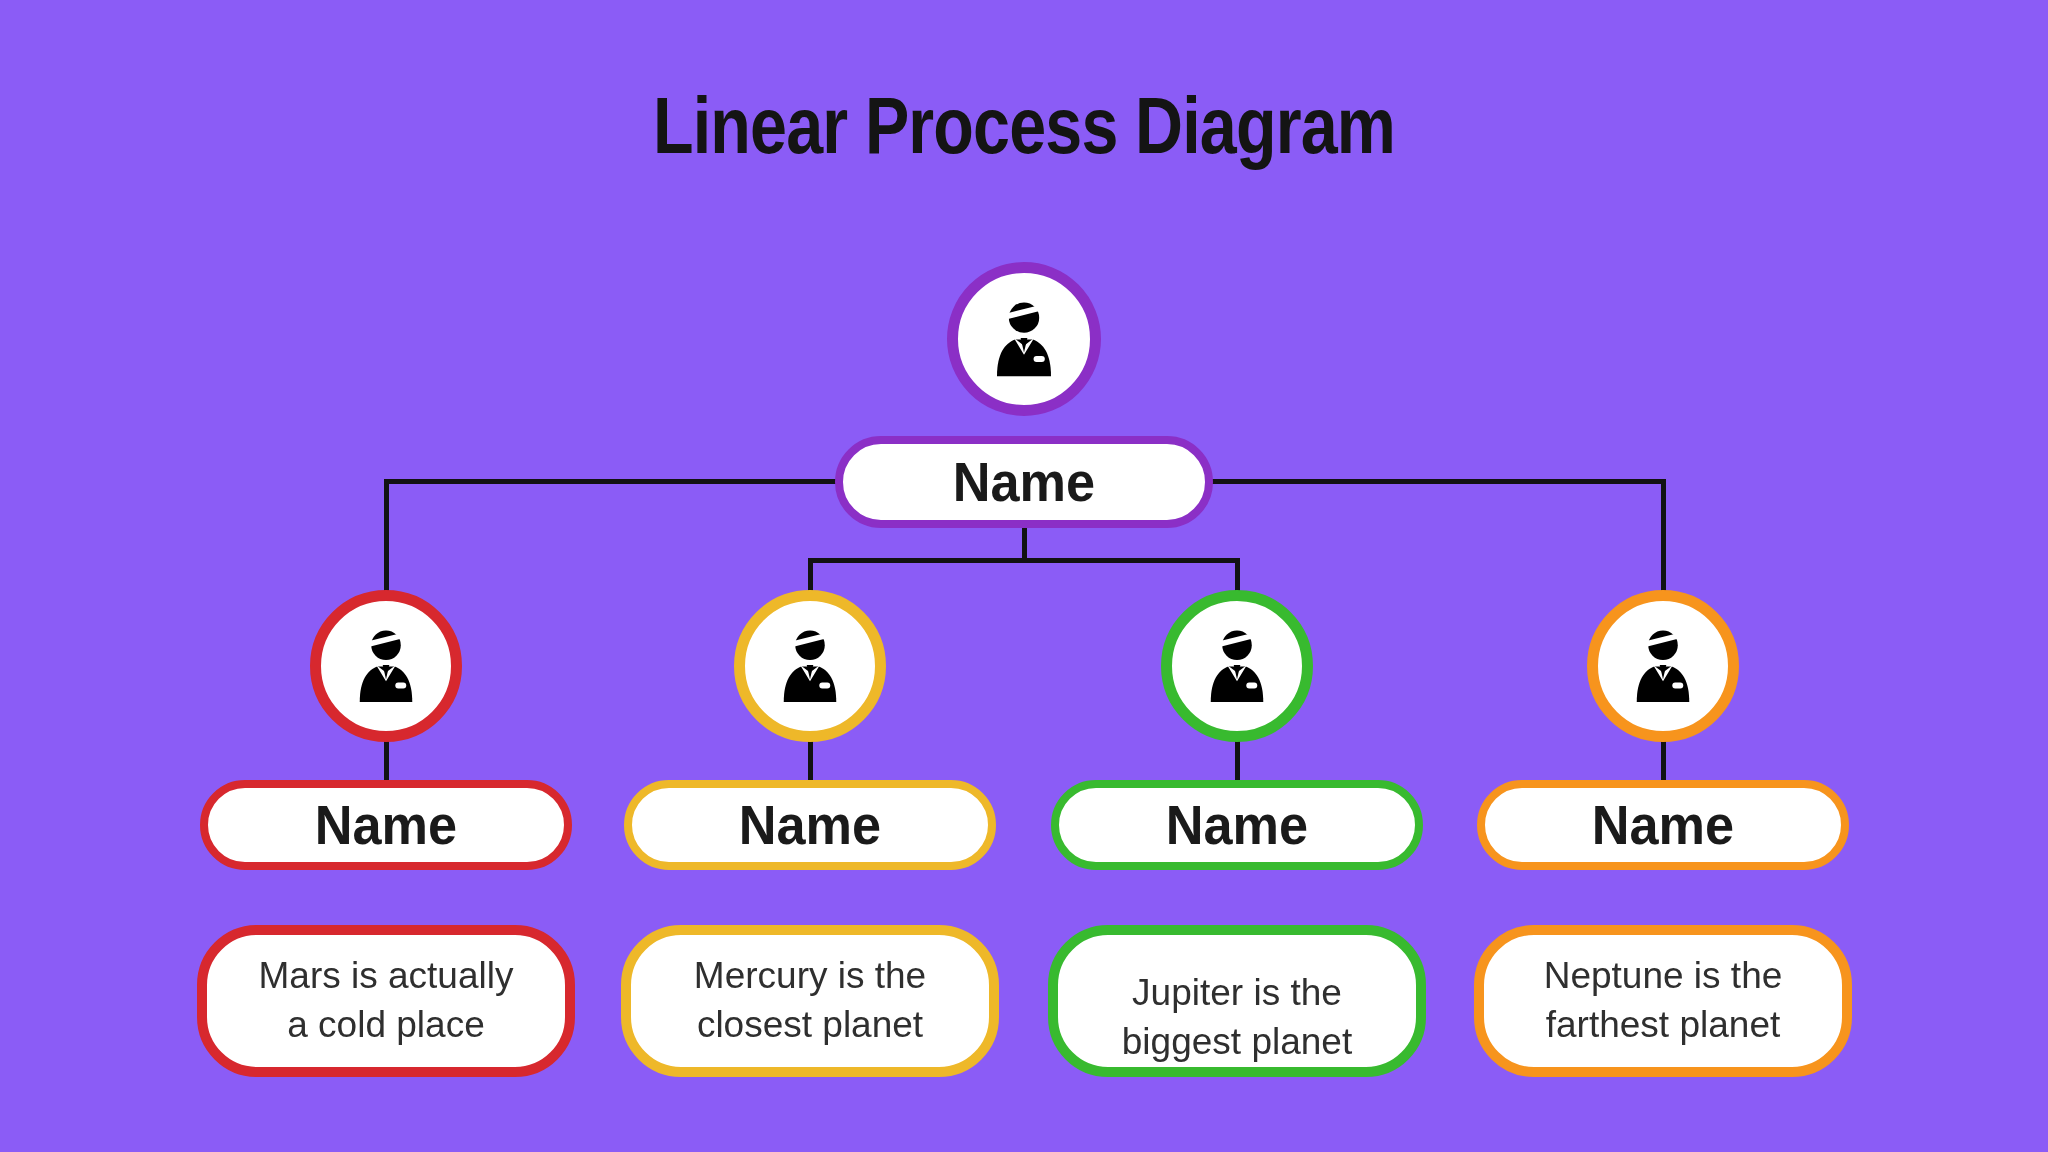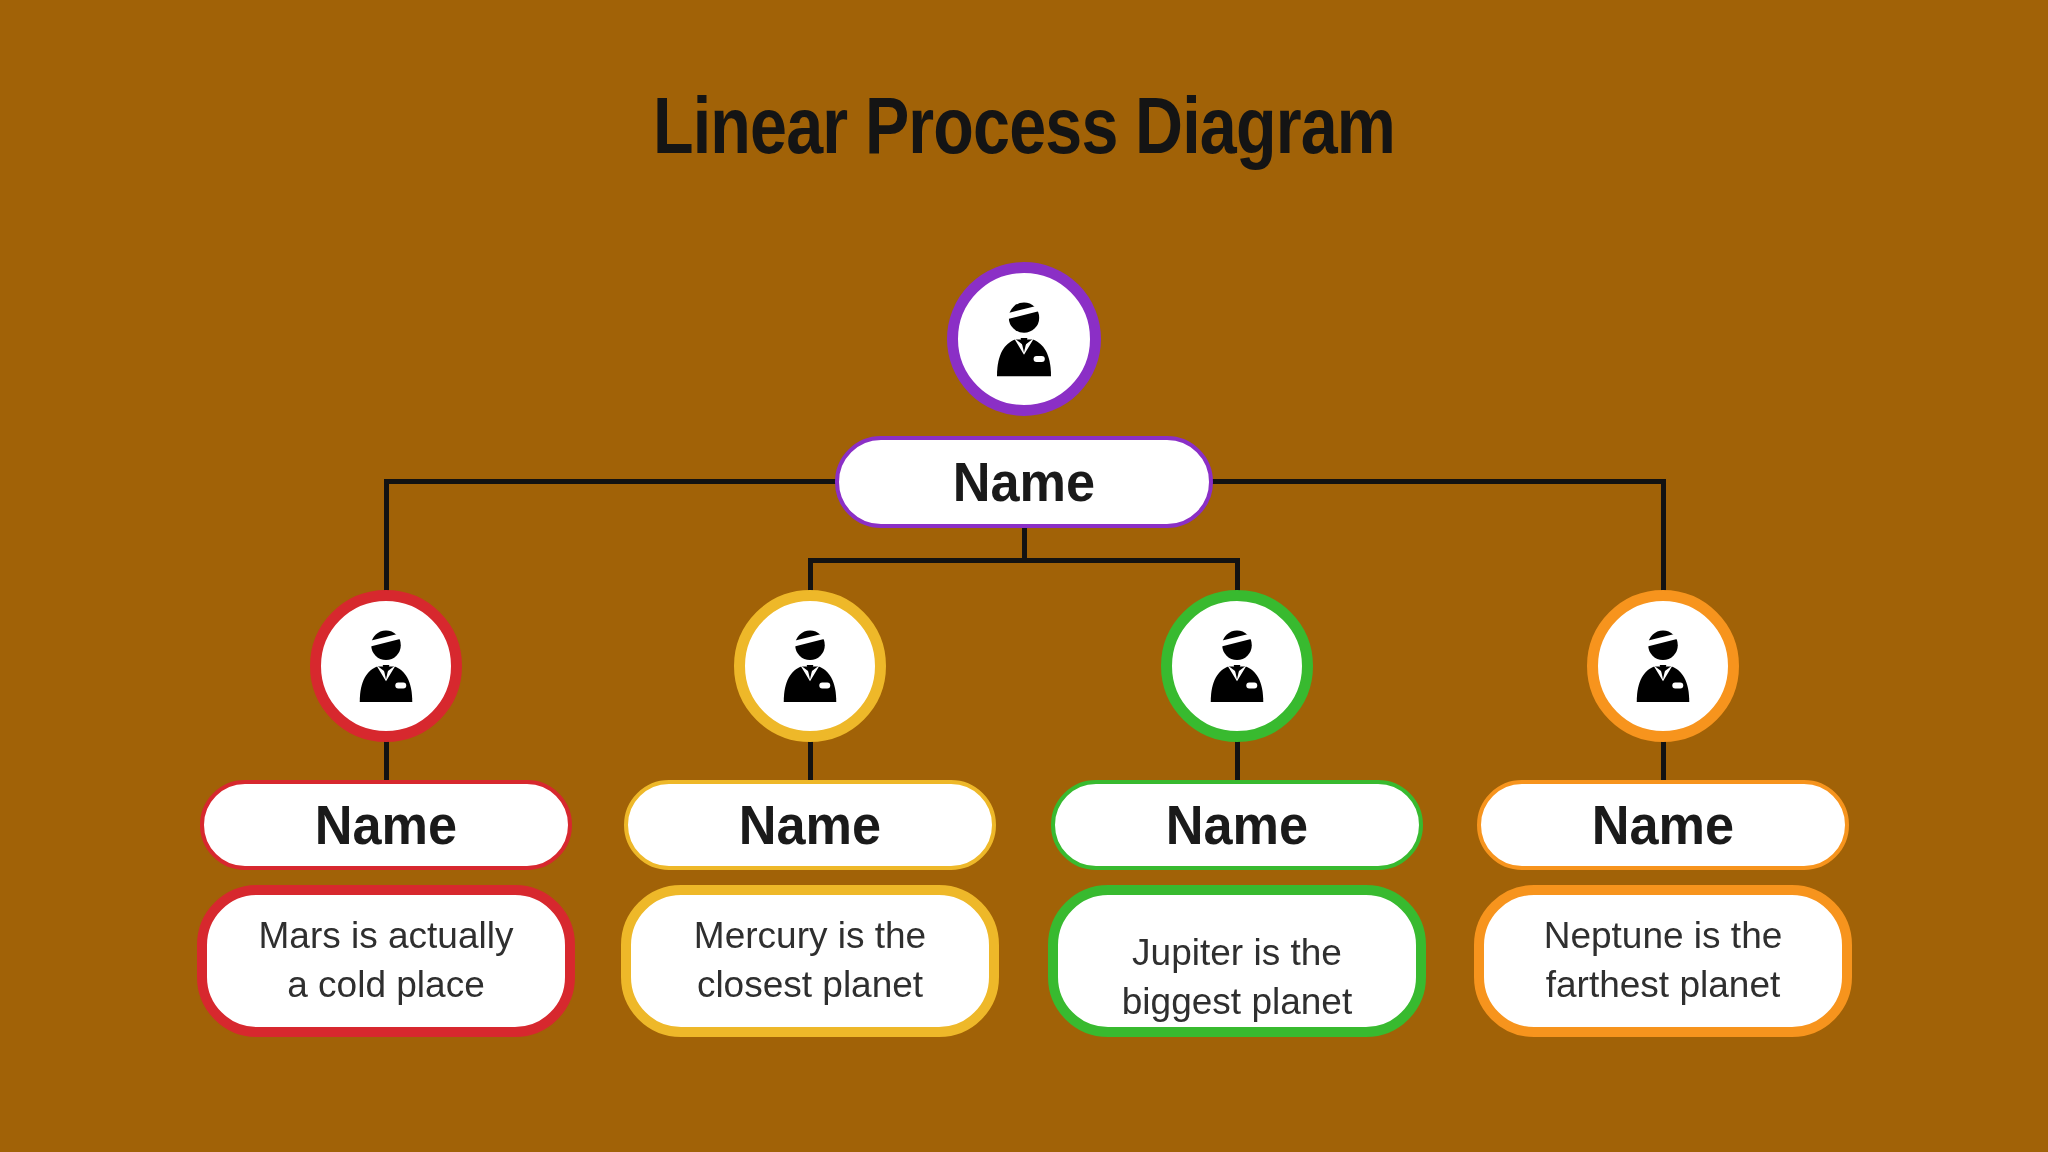--- a/index.html
+++ b/index.html
@@ -5,21 +5,21 @@
   html, body { margin: 0; padding: 0; }
   body {
     width: 2048px; height: 1152px;
     background: #ffffff;
     font-family: "Liberation Sans", sans-serif;
     overflow: hidden;
   }
   .stage {
     position: relative;
     width: 2048px; height: 1152px;
-    background: #a16207;
+    background: #8b5cf6;
   }
 
   
   .title {
     position: absolute;
     top: 86px; left: 0; width: 2048px;
     text-align: center;
     font-size: 80px; font-weight: bold;
     color: #141414;
     line-height: 1.0;
@@ -47,21 +47,21 @@
     background: #ffffff;
     display: flex; align-items: center; justify-content: center;
   }
   .person-circle.root { width: 154px; height: 154px; }
 
   
   .name-box {
     position: absolute;
     box-sizing: border-box;
     width: 372px; height: 90px;
-    border: 4px solid #1d4ed8;
+    border: 8px solid #1d4ed8;
     border-radius: 45px;
     background: #ffffff;
     display: flex; align-items: center; justify-content: center;
   }
   .name-box.root { width: 378px; height: 92px; border-radius: 46px; }
   .name-label {
     font-size: 55px; font-weight: bold; color: #1a1a1a;
     transform: scaleX(0.95); transform-origin: center;
     white-space: nowrap;
   }
@@ -69,20 +69,21 @@
   
   .desc-box {
     position: absolute;
     box-sizing: border-box;
     width: 378px; height: 152px;
     border: 10px solid #4c1d95;
     border-radius: 60px;
     background: #ffffff;
     display: flex; align-items: center; justify-content: center;
     text-align: center;
+    margin-top: 40px;
   }
   .desc-text {
     font-size: 37px; font-weight: 400; color: #2f2f2f;
     line-height: 1.32;
     white-space: pre-line;
   }
 
   .icon svg { display: block; }
 
   

